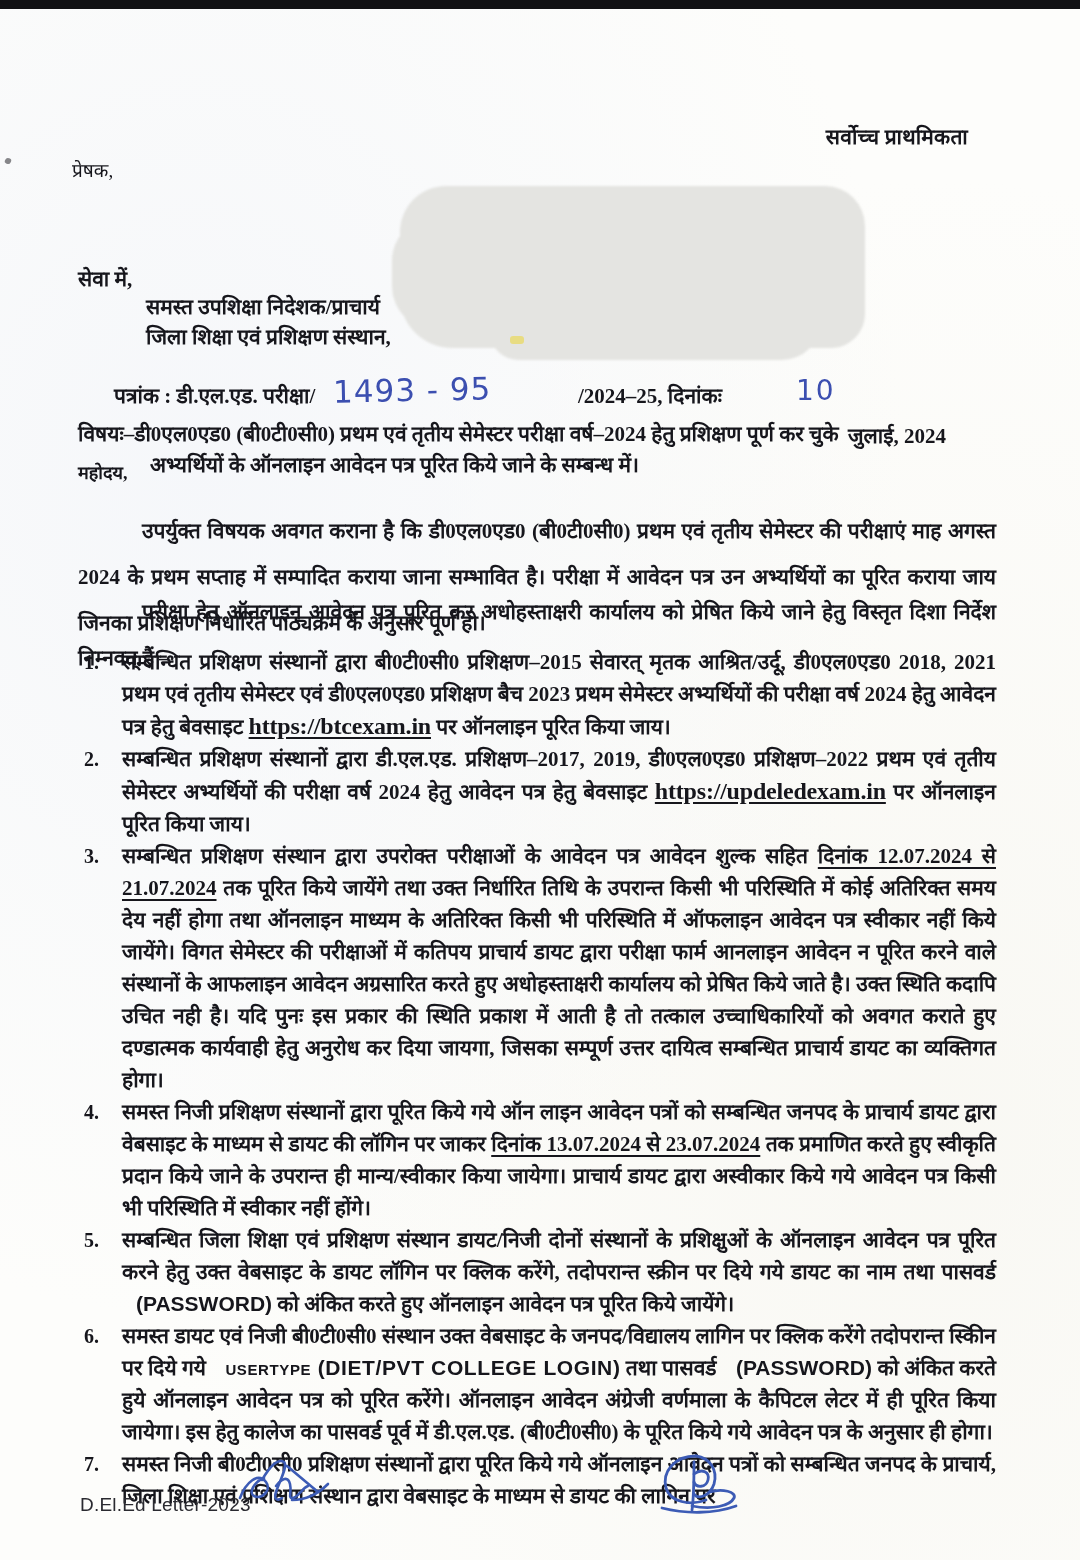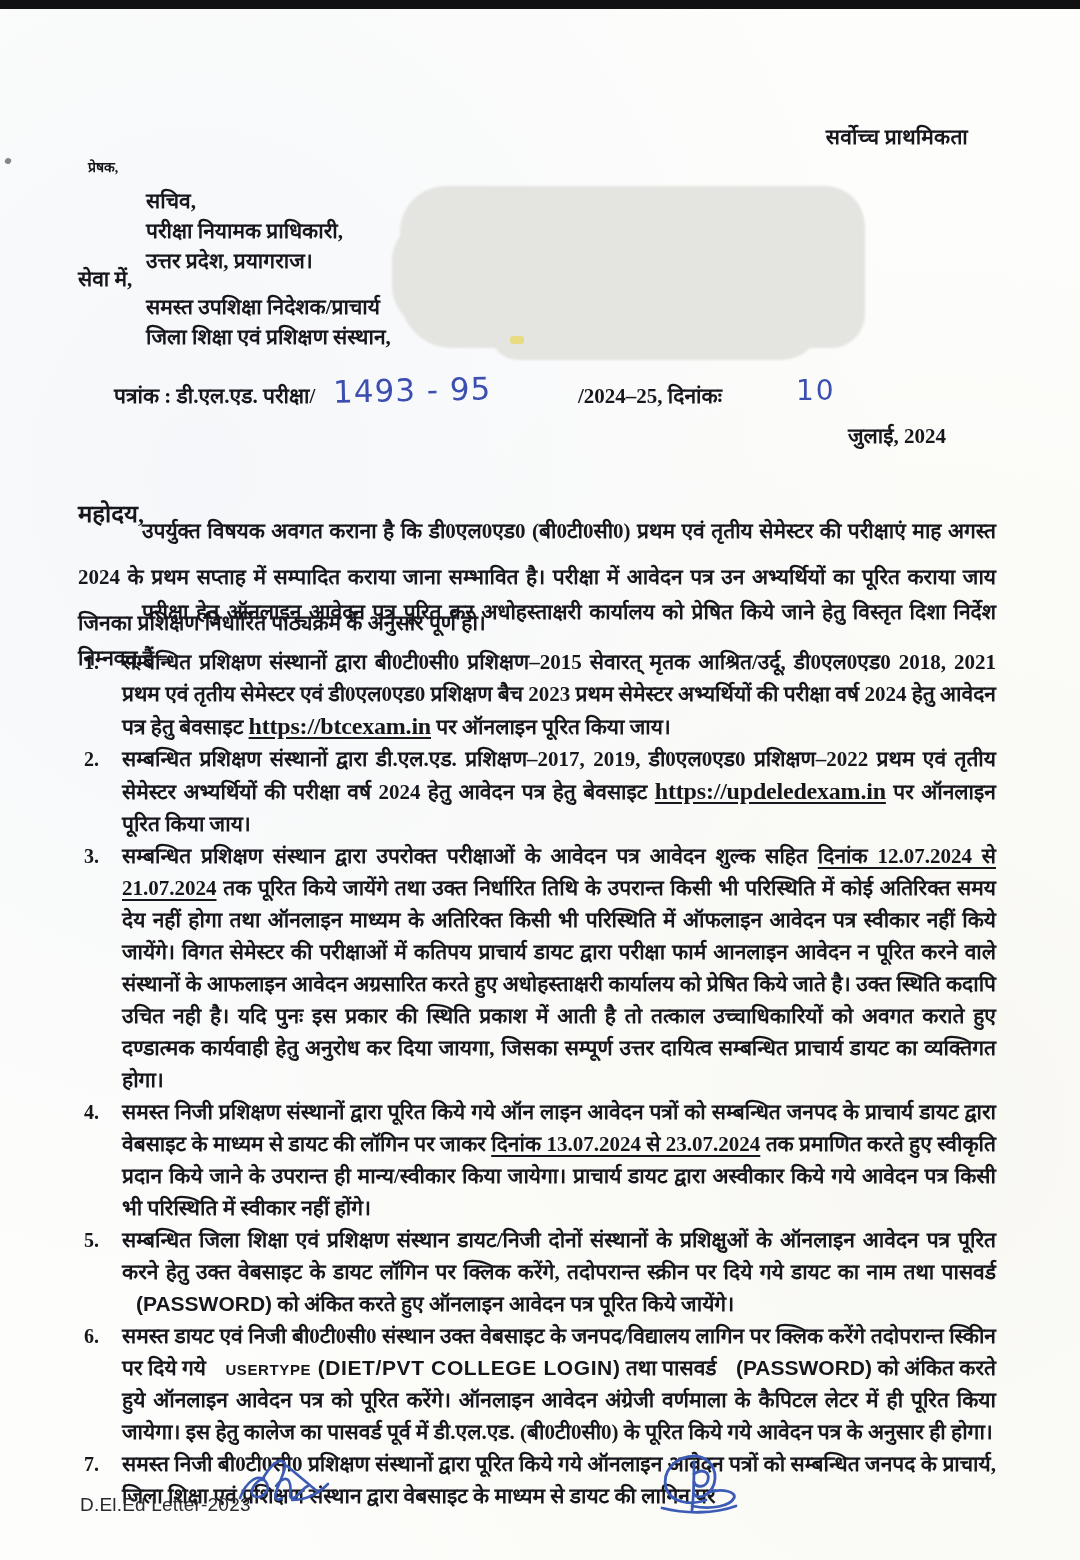--- a/index.html
+++ b/index.html
@@ -68,24 +68,24 @@
     position: absolute;
     right: 62px;
     top: 122px;
     font-size: 21px;
     font-weight: 700;
     letter-spacing: .2px;
     white-space: nowrap;
   }
   .from-label {
     position: absolute;
-    left: 88px;
+    left: 72px;
     top: 157px;
-    font-size: 14px;
-    font-weight: 700;
+    font-size: 19px;
+    font-weight: 400;
   }
   .from-block {
     position: absolute;
     left: 146px;
     top: 186px;
     font-size: 21px;
     font-weight: 700;
     line-height: 30px;
   }
   .to-label {
@@ -183,22 +183,22 @@
     font-weight: 700;
     line-height: 31px;
     text-align: justify;
     text-justify: inter-word;
   }
   .subject .sub-l2 { display: block; padding-left: 72px; }
 
   .salutation {
     position: absolute;
     left: 78px;
-    top: 496px;
-    font-size: 24px;
+    top: 460px;
+    font-size: 18px;
     font-weight: 700;
   }
 
   .para {
     position: absolute;
     left: 78px;
     width: 918px;
     font-size: 21px;
     font-weight: 700;
     line-height: 46px;
@@ -282,43 +282,42 @@
   <div class="paper-tint"></div>
   <div class="right-edge-line"></div>
   <div class="right-edge-strip"></div>
   <div class="left-speck"></div>
 
   <div class="content">
 
     <div class="priority">सर्वोच्च प्राथमिकता</div>
 
     <div class="from-label">प्रेषक,</div>
-    <div class="from-block">
-      <div>सचिव,</div>
-      <div>परीक्षा नियामक प्राधिकारी,</div>
-      <div>उत्तर प्रदेश, प्रयागराज।</div>
-    </div>
 
     <div class="to-label">सेवा में,</div>
     <div class="to-block">
       <div>समस्त उपशिक्षा निदेशक/प्राचार्य</div>
       <div>जिला शिक्षा एवं प्रशिक्षण संस्थान,</div>
     </div>
 
     <div class="redaction"></div>
     <div class="redact-yellow"></div>
 
     <div class="ref-row">
       <span class="ref-label">पत्रांक : डी.एल.एड. परीक्षा/</span>
       <span class="ref-hand">1493 - 95</span>
       <span class="ref-year">/2024–25, दिनांकः</span>
       <span class="date-hand">10</span>
       <span class="date-tail">जुलाई, 2024</span>
     </div>
 
+    <div class="subject">
+      <span>विषयः–डी0एल0एड0 (बी0टी0सी0) प्रथम एवं तृतीय सेमेस्टर परीक्षा वर्ष–2024 हेतु प्रशिक्षण पूर्ण कर चुके</span>
+      <span class="sub-l2">अभ्यर्थियों के ऑनलाइन आवेदन पत्र पूरित किये जाने के सम्बन्ध में।</span>
+    </div>
 
     <div class="salutation">महोदय,</div>
 
     <div class="para para-1">
       <span class="indent"></span><span>उपर्युक्त विषयक अवगत कराना है कि डी0एल0एड0 (बी0टी0सी0) प्रथम एवं तृतीय सेमेस्टर की परीक्षाएं माह अगस्त 2024 के प्रथम सप्ताह में सम्पादित कराया जाना सम्भावित है। परीक्षा में आवेदन पत्र उन अभ्यर्थियों का पूरित कराया जाय जिनका प्रशिक्षण निर्धारित पाठ्यक्रम के अनुसार पूर्ण हो।</span>
     </div>
     <div class="para para-2">
       <span class="indent"></span><span>परीक्षा हेतु ऑनलाइन आवेदन पत्र पूरित कर अधोहस्ताक्षरी कार्यालय को प्रेषित किये जाने हेतु विस्तृत दिशा निर्देश निम्नवत् हैं –</span>
     </div>
 

